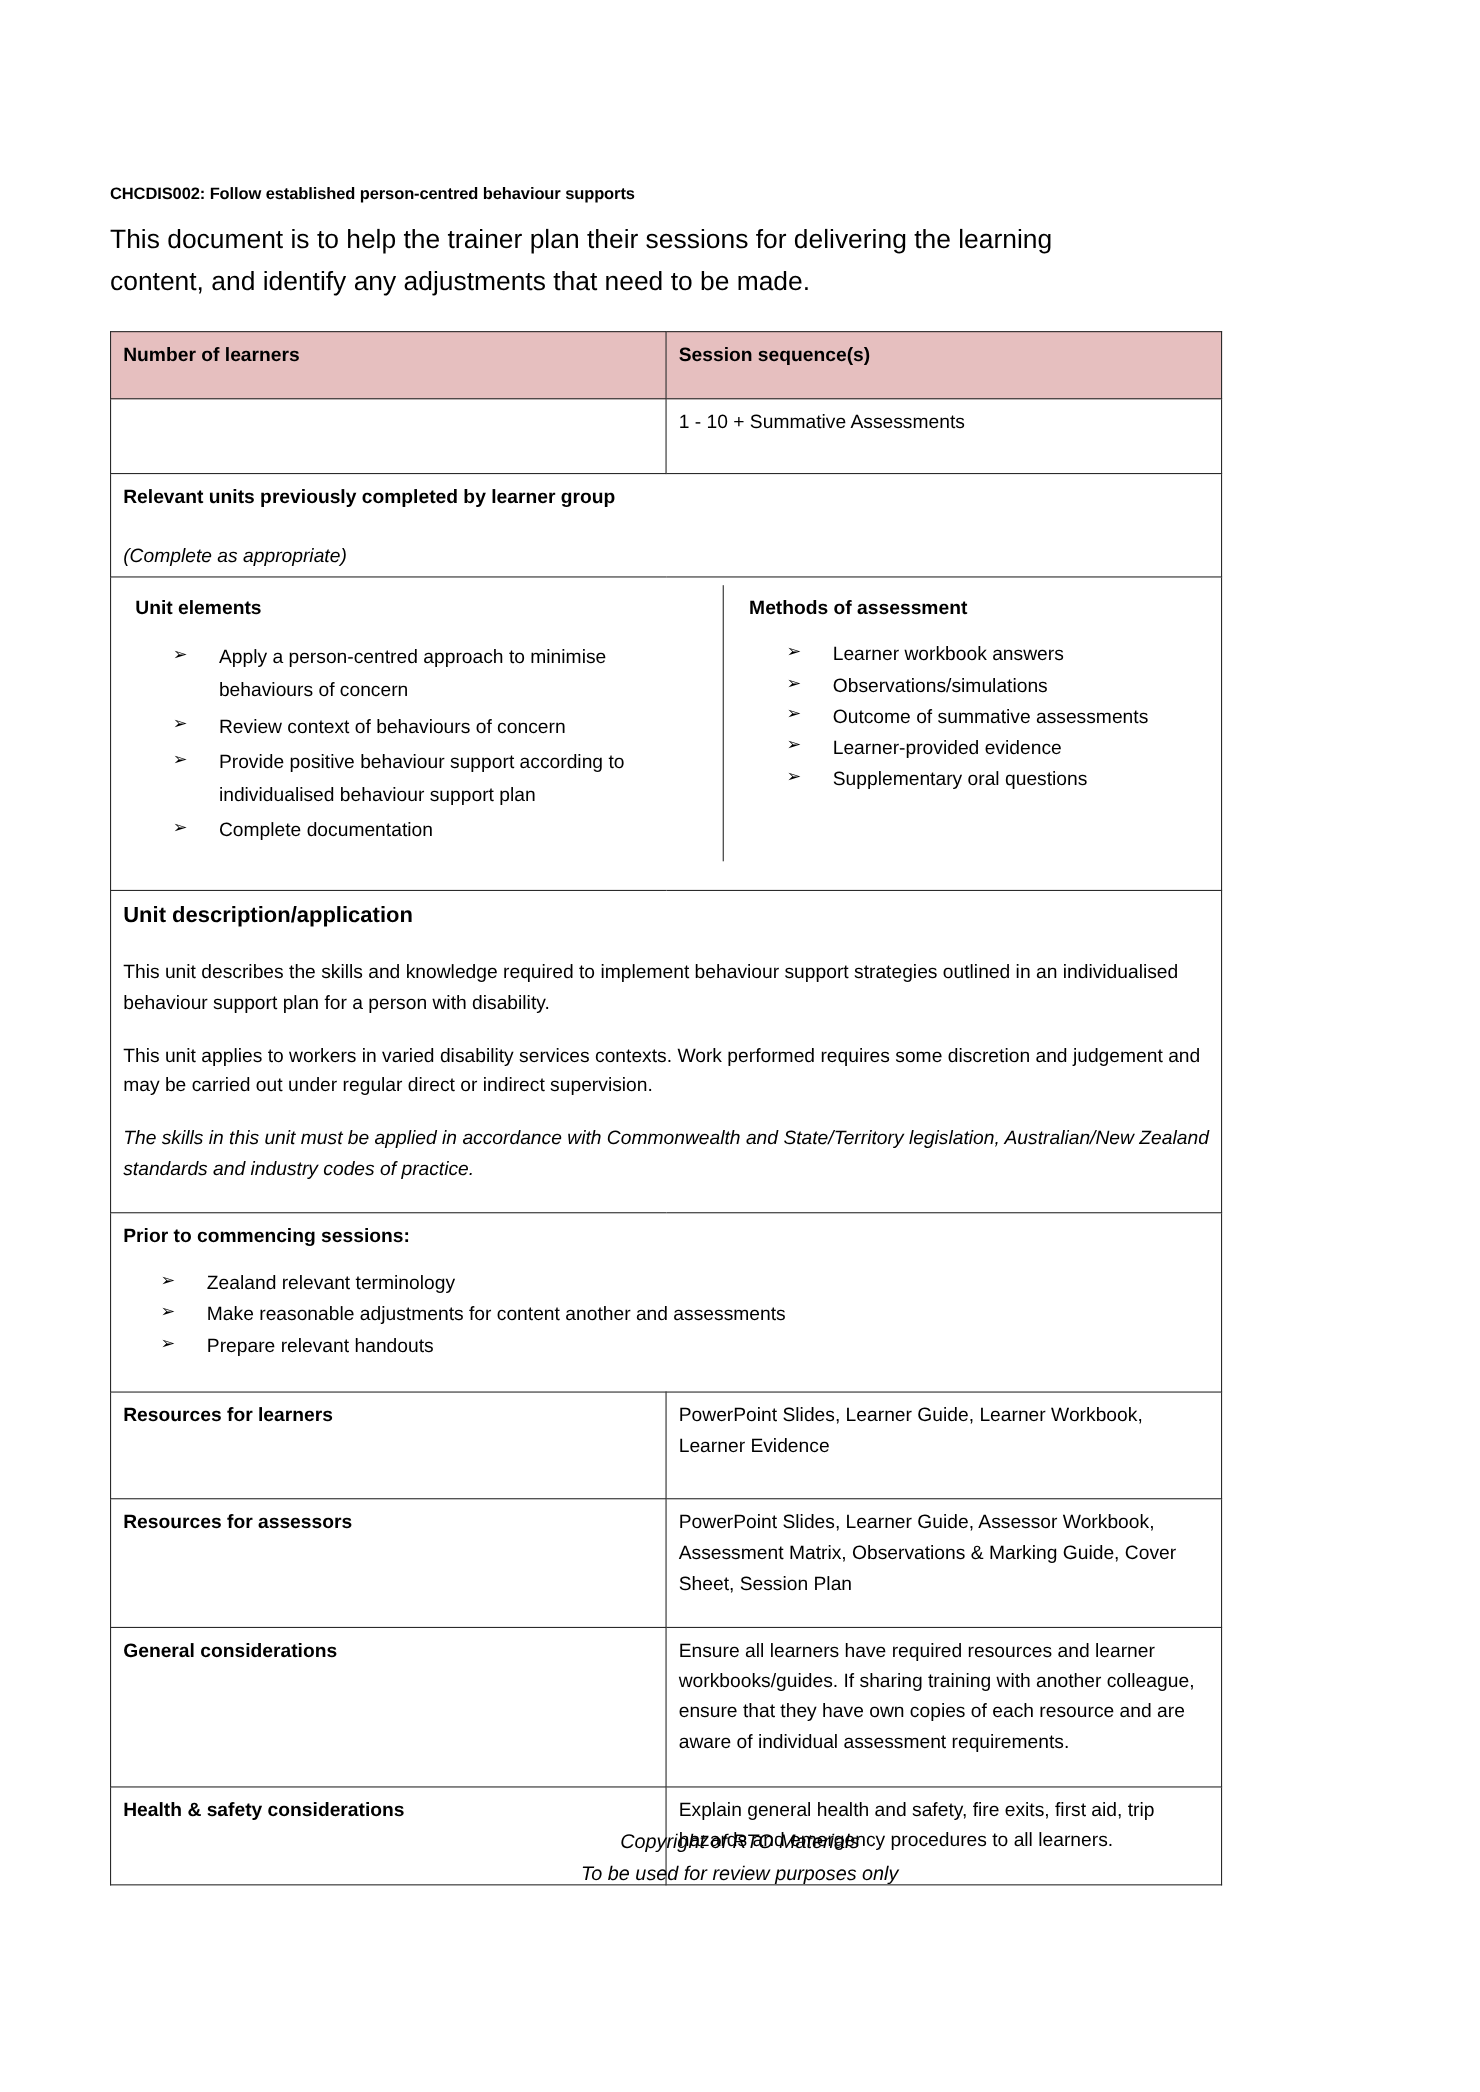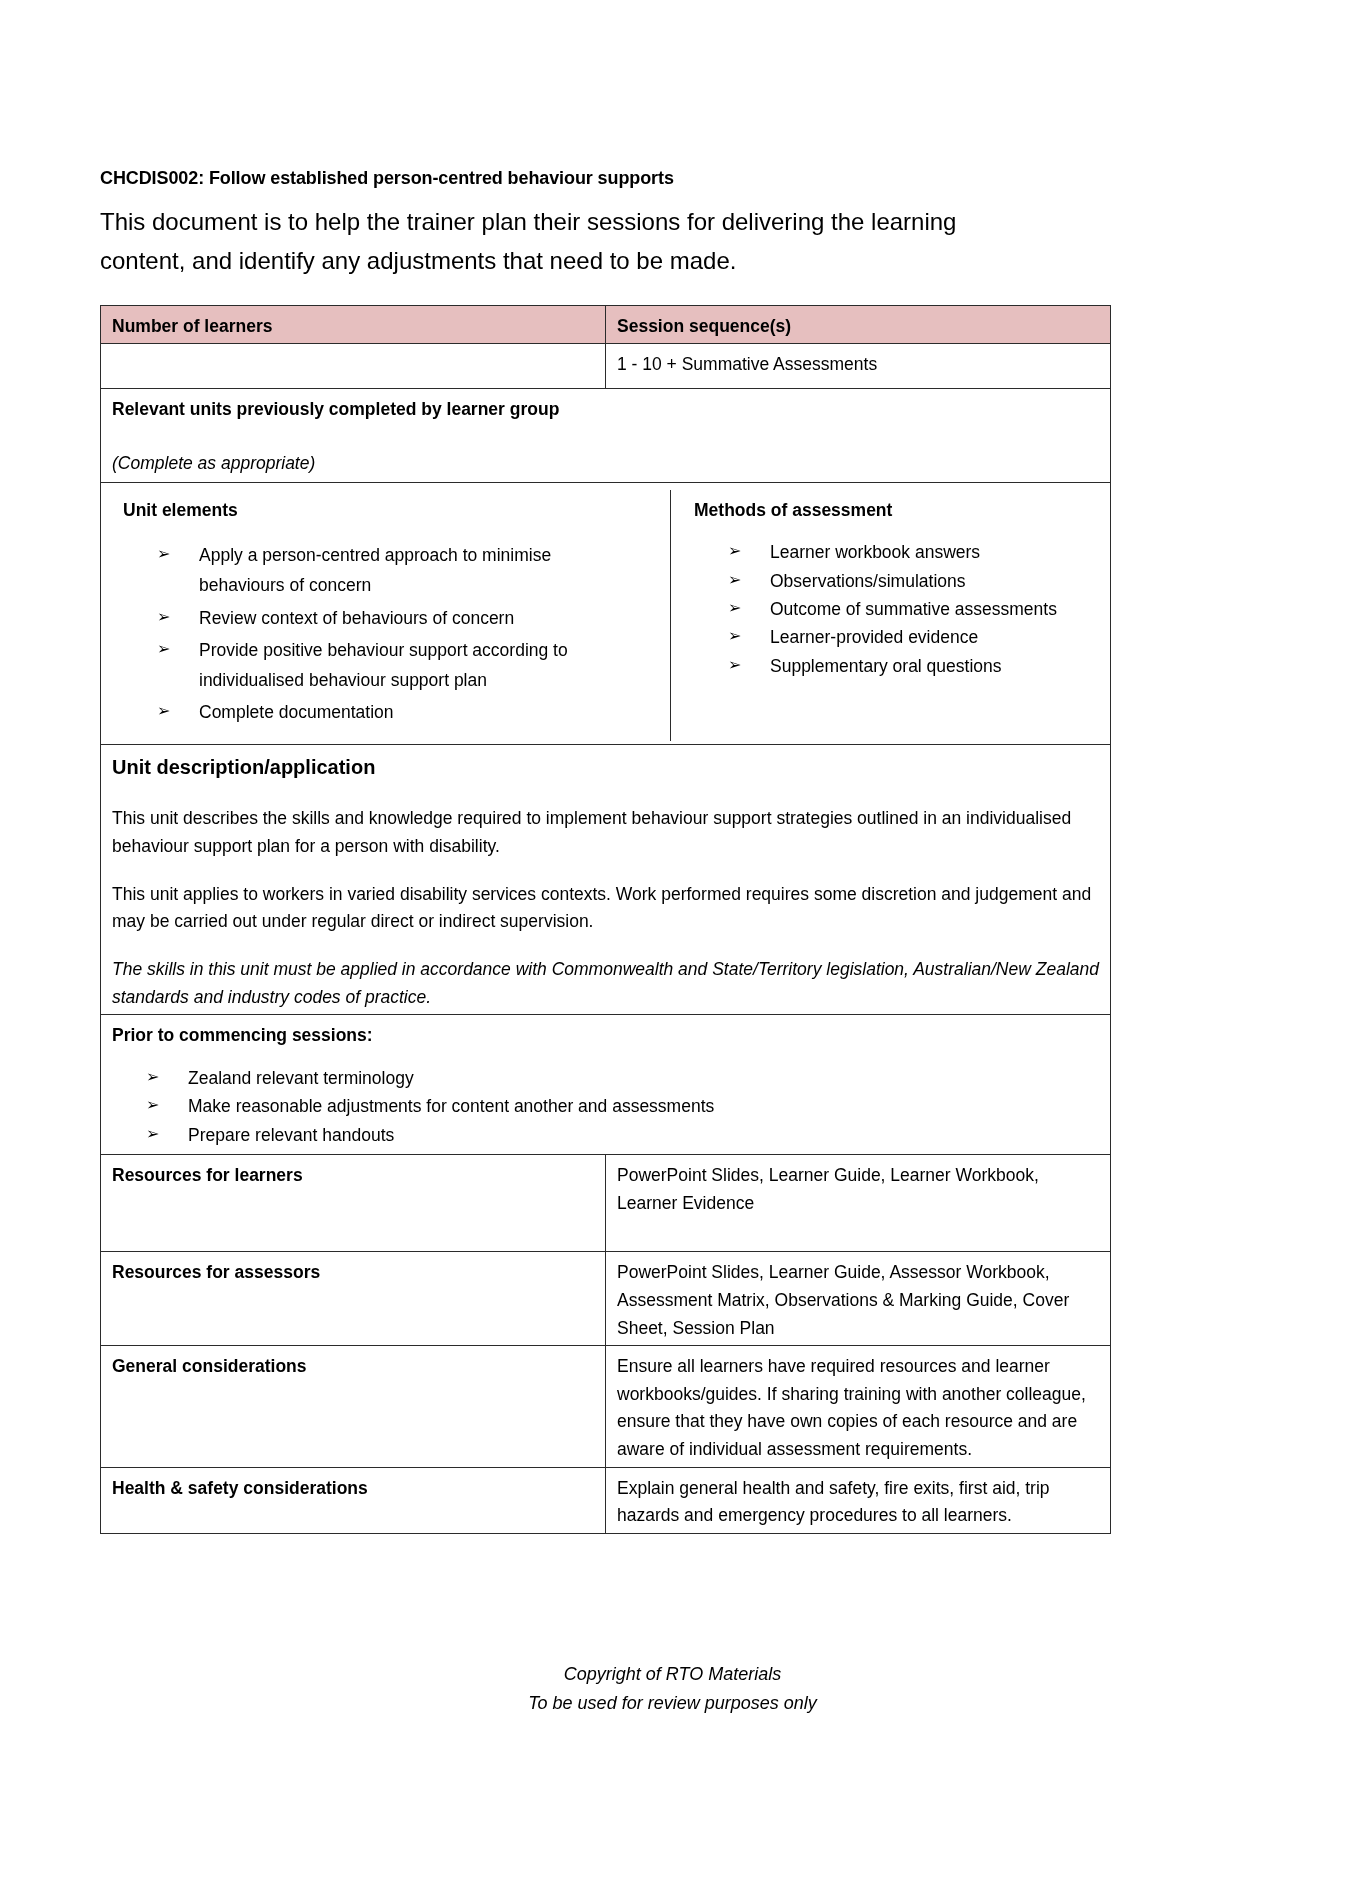--- a/index.html
+++ b/index.html
@@ -21,58 +21,57 @@
     padding: 0;
     overflow: hidden;
   }
   .content {
     position: absolute;
     left: 100px;
     top: 168px;
     width: 1145px;
   }
   h1.doc-title {
-    font-size: 18px;
+    font-size: 15px;
     font-weight: bold;
     margin: 0 0 14px 0;
     letter-spacing: -0.1px;
   }
   p.intro {
     font-size: 24px;
     line-height: 1.62;
     margin: 0 0 24px 0;
     width: 900px;
   }
 
   table.main {
     border-collapse: collapse;
     width: 1010px;
     table-layout: fixed;
   }
   table.main td {
     border: 1.1px solid #2b2b2b;
     vertical-align: top;
-    padding: 7px 11px 3px 11px;
+    padding: 7px 11px 26px 11px;
     font-size: 17.5px;
     line-height: 1.58;
   }
   .hdr-pink {
     background: #e6bfbf;
     font-weight: bold;
     font-size: 17px;
   }
   .b { font-weight: bold; }
   .i { font-style: italic; }
   .cell-tall-1 { height: 34px; }
 
   
   .split-wrap {
     display: flex;
     width: 100%;
-    gap: 13px;
   }
   .split-left {
     width: 545px;
     box-sizing: border-box;
     padding-right: 10px;
   }
   .split-right {
     flex: 1;
     box-sizing: border-box;
     border-left: 1.1px solid #2b2b2b;

